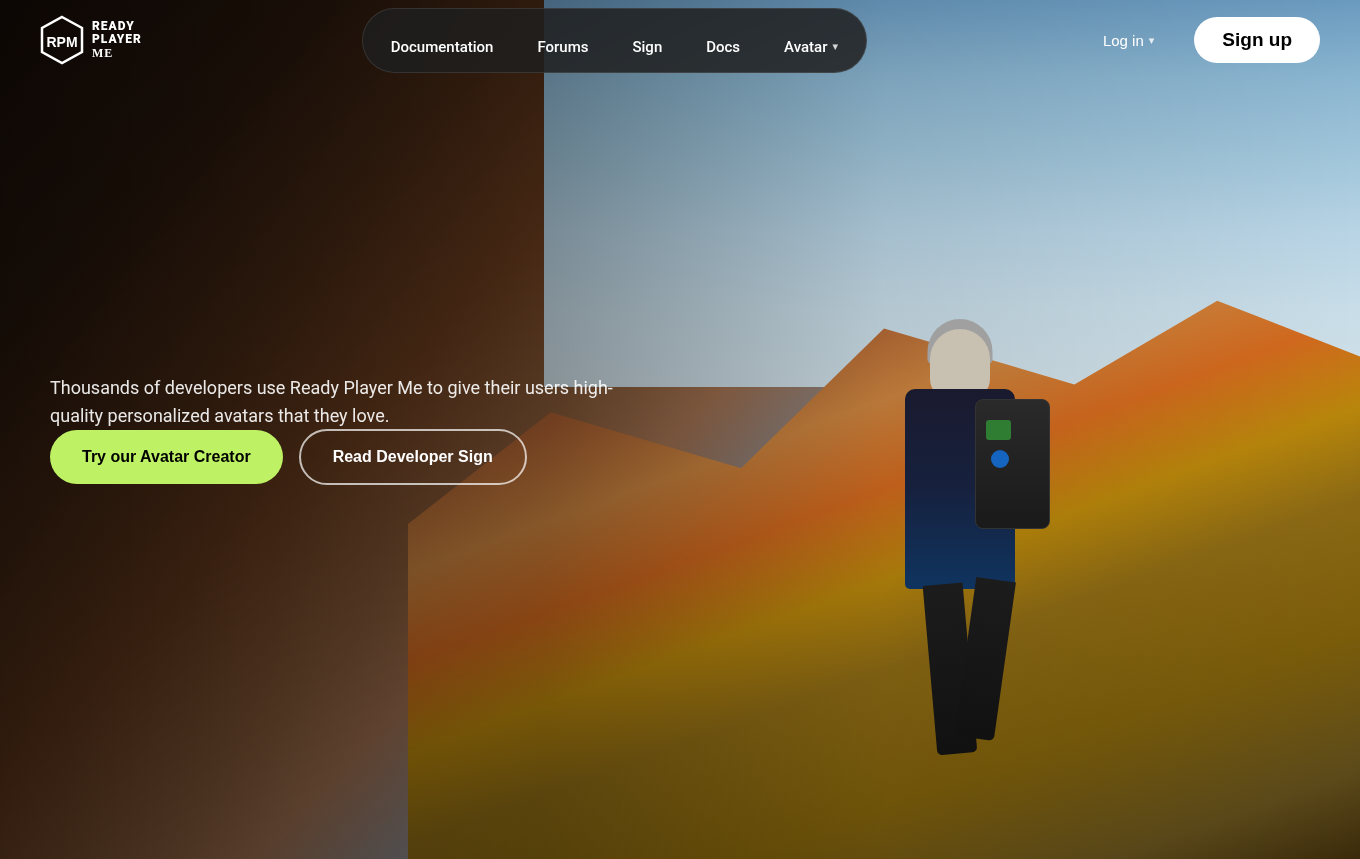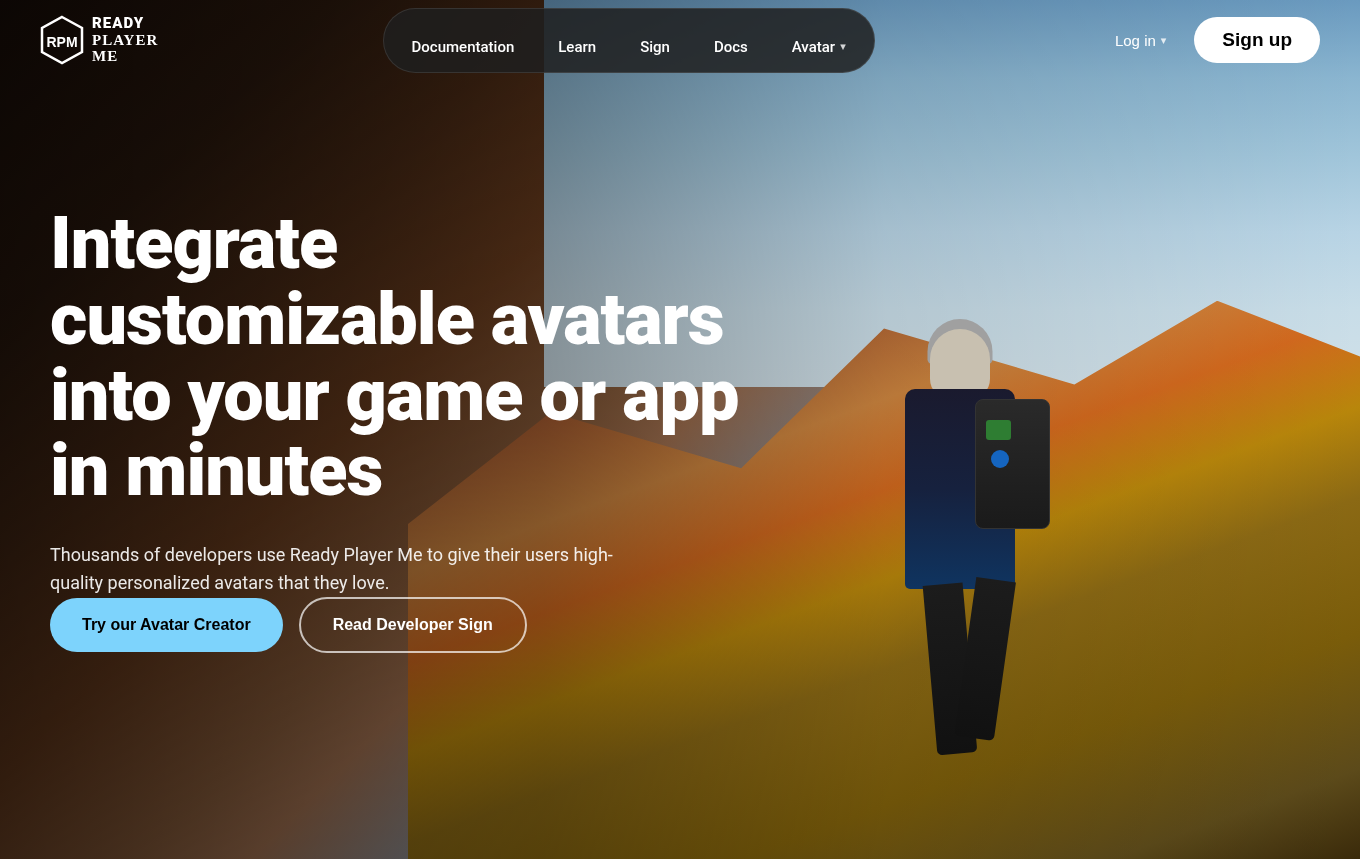--- a/index.html
+++ b/index.html
@@ -205,30 +205,30 @@
       right: 0;
       height: 80px;
       display: flex;
       align-items: center;
       justify-content: space-between;
       padding: 0 40px;
       z-index: 10;
     }
 
     .logo-text {
-      font-size: 15px;
+      font-size: 12px;
       font-weight: 900;
       line-height: 1.1;
       color: #fff;
       text-transform: uppercase;
       letter-spacing: 1px;
     }
 
     .logo-text .ready { display: block; }
-    .logo-text .player { display: block; font-family: Liberation Serif, serif; }
+    .logo-text .player { display: block; }
     .logo-text .me { display: block; font-family: Liberation Serif, serif; }
 
     .nav-center {
       display: flex;
       align-items: center;
       background: rgba(30,30,30,0.85);
       border-radius: 50px;
       padding: 8px 8px;
       gap: 4px;
       border: 1px solid rgba(255,255,255,0.1);
@@ -250,21 +250,21 @@
     }
 
     .nav-chevron {
       font-size: 11px;
       opacity: 0.8;
     }
 
     .nav-right {
       display: flex;
       align-items: center;
-      gap: 12px;
+      gap: 24px;
     }
 
     .btn-login {
       color: #fff;
       font-size: 15px;
       font-weight: 500;
       padding: 10px 16px;
       border-radius: 30px;
       cursor: pointer;
       display: flex;
@@ -316,21 +316,21 @@
       max-width: 600px;
     }
 
     .hero-buttons {
       display: flex;
       gap: 16px;
       align-items: center;
     }
 
     .btn-avatar {
-      background: #7dd3fc;
+      background: #bef264;
       color: #000;
       font-size: 16px;
       font-weight: 700;
       padding: 18px 32px;
       border-radius: 50px;
       cursor: pointer;
       border: none;
       white-space: nowrap;
     }
 
@@ -393,21 +393,21 @@
       <span class="player">PLAYER</span>
       <span class="me">ME</span>
     </div>
   </div>
 
   <div class="nav-center">
     <div class="nav-item">
       <span>Documentation</span>
     </div>
     <div class="nav-item">
-      <span>Learn</span>
+      <span>Forums</span>
     </div>
     <div class="nav-item">
       <span>Sign</span>
     </div>
     <div class="nav-item">
       <span>Docs</span>
     </div>
     <div class="nav-item">
       <span>Avatar</span>
       <span class="nav-chevron">▾</span>
@@ -419,21 +419,20 @@
       <span>Log in</span>
       <span class="nav-chevron">▾</span>
     </button>
     <button class="btn-signup">
       <span>Sign up</span>
     </button>
   </div>
 </nav>
 
 <div class="hero-content">
-  <h1 class="hero-title">Integrate customizable avatars into your game or app in minutes</h1>
   <p class="hero-subtitle">Thousands of developers use Ready Player Me to give their users high-quality personalized avatars that they love.</p>
   <div class="hero-buttons">
     <button class="btn-avatar">
       <span>Try our Avatar Creator</span>
     </button>
     <button class="btn-docs">
       <span>Read Developer Sign</span>
     </button>
   </div>
 </div>

